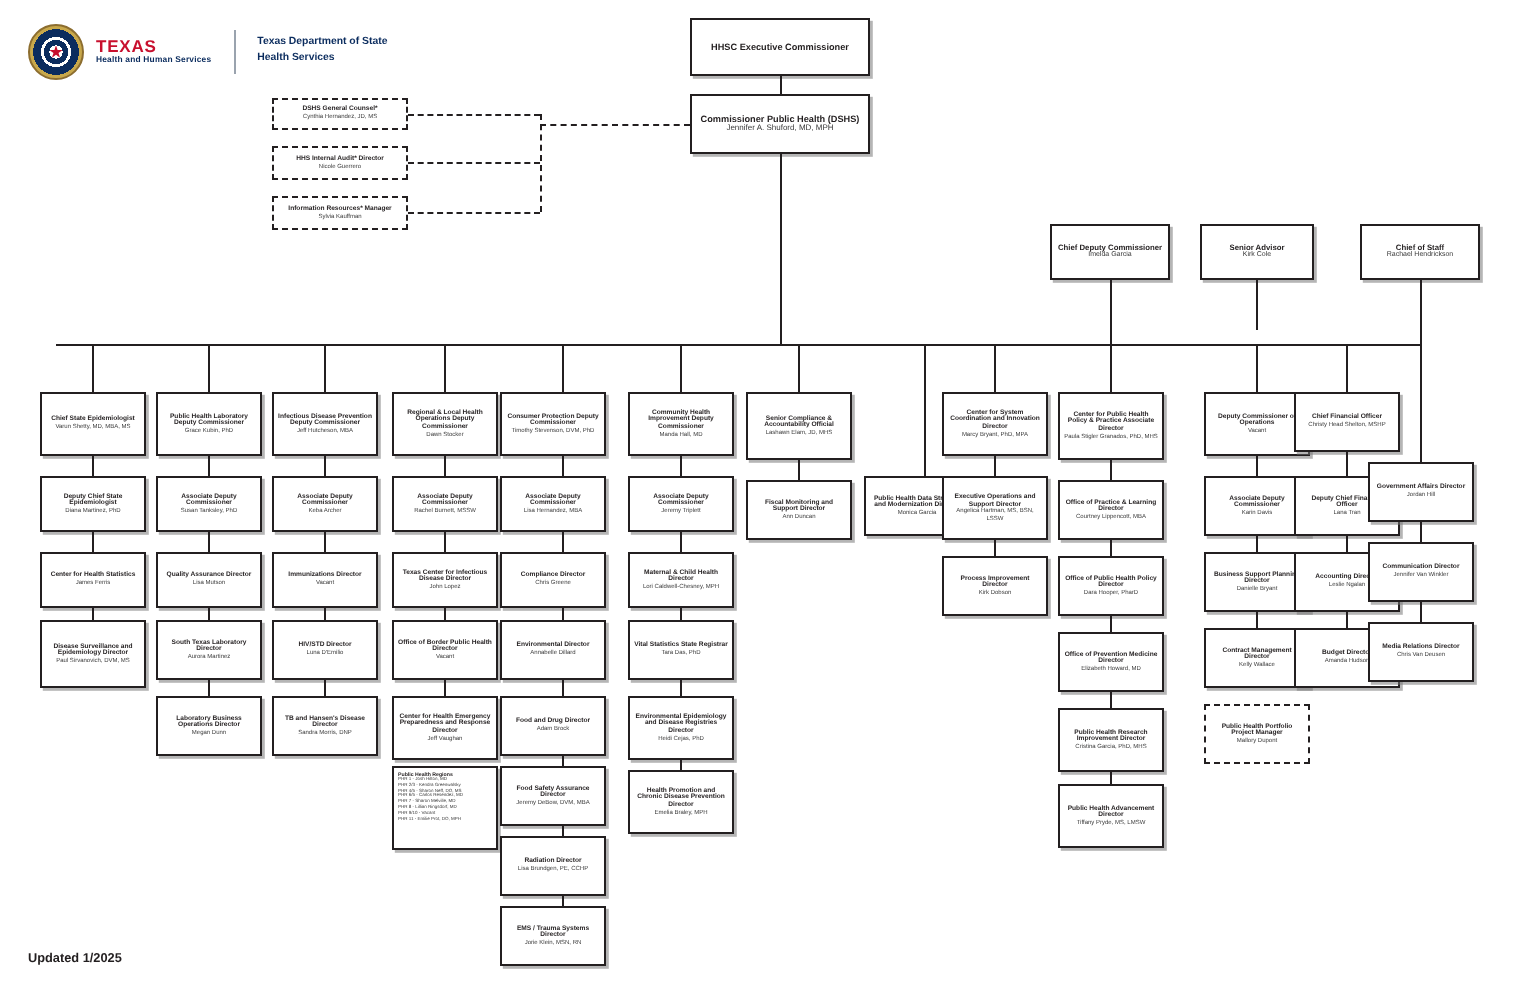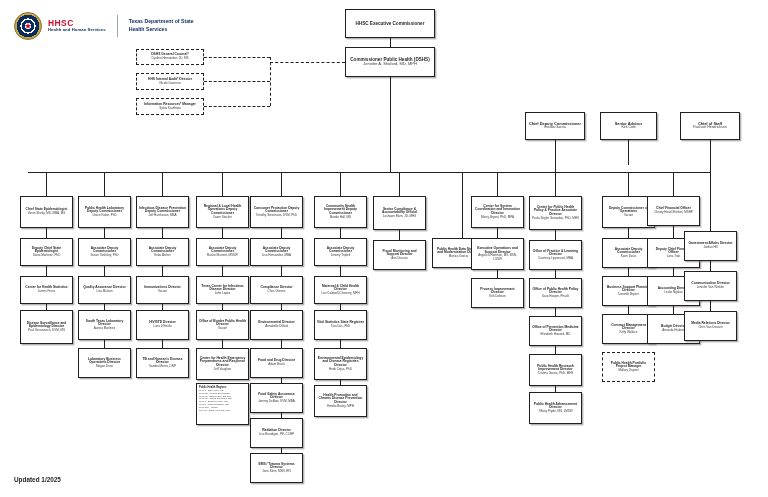--- a/index.html
+++ b/index.html
@@ -59,21 +59,21 @@
   .dh{position:absolute;height:0;border-top:1px dashed #231f20;}
 </style>
 </head>
 <body>
 
 <div class="canvas">
 
   <div class="logo-wrap">
     <div class="seal"></div>
     <div class="logo-txt">
-      <div class="t1">HHSC</div>
+      <div class="t1">TEXAS</div>
       <div class="t2">Health and Human Services</div>
     </div>
     <div class="logo-rule"></div>
     <div class="agency">
       <div>Texas Department of State</div>
       <div>Health Services</div>
     </div>
   </div>
 
   <div class="updated">Updated 1/2025</div>

